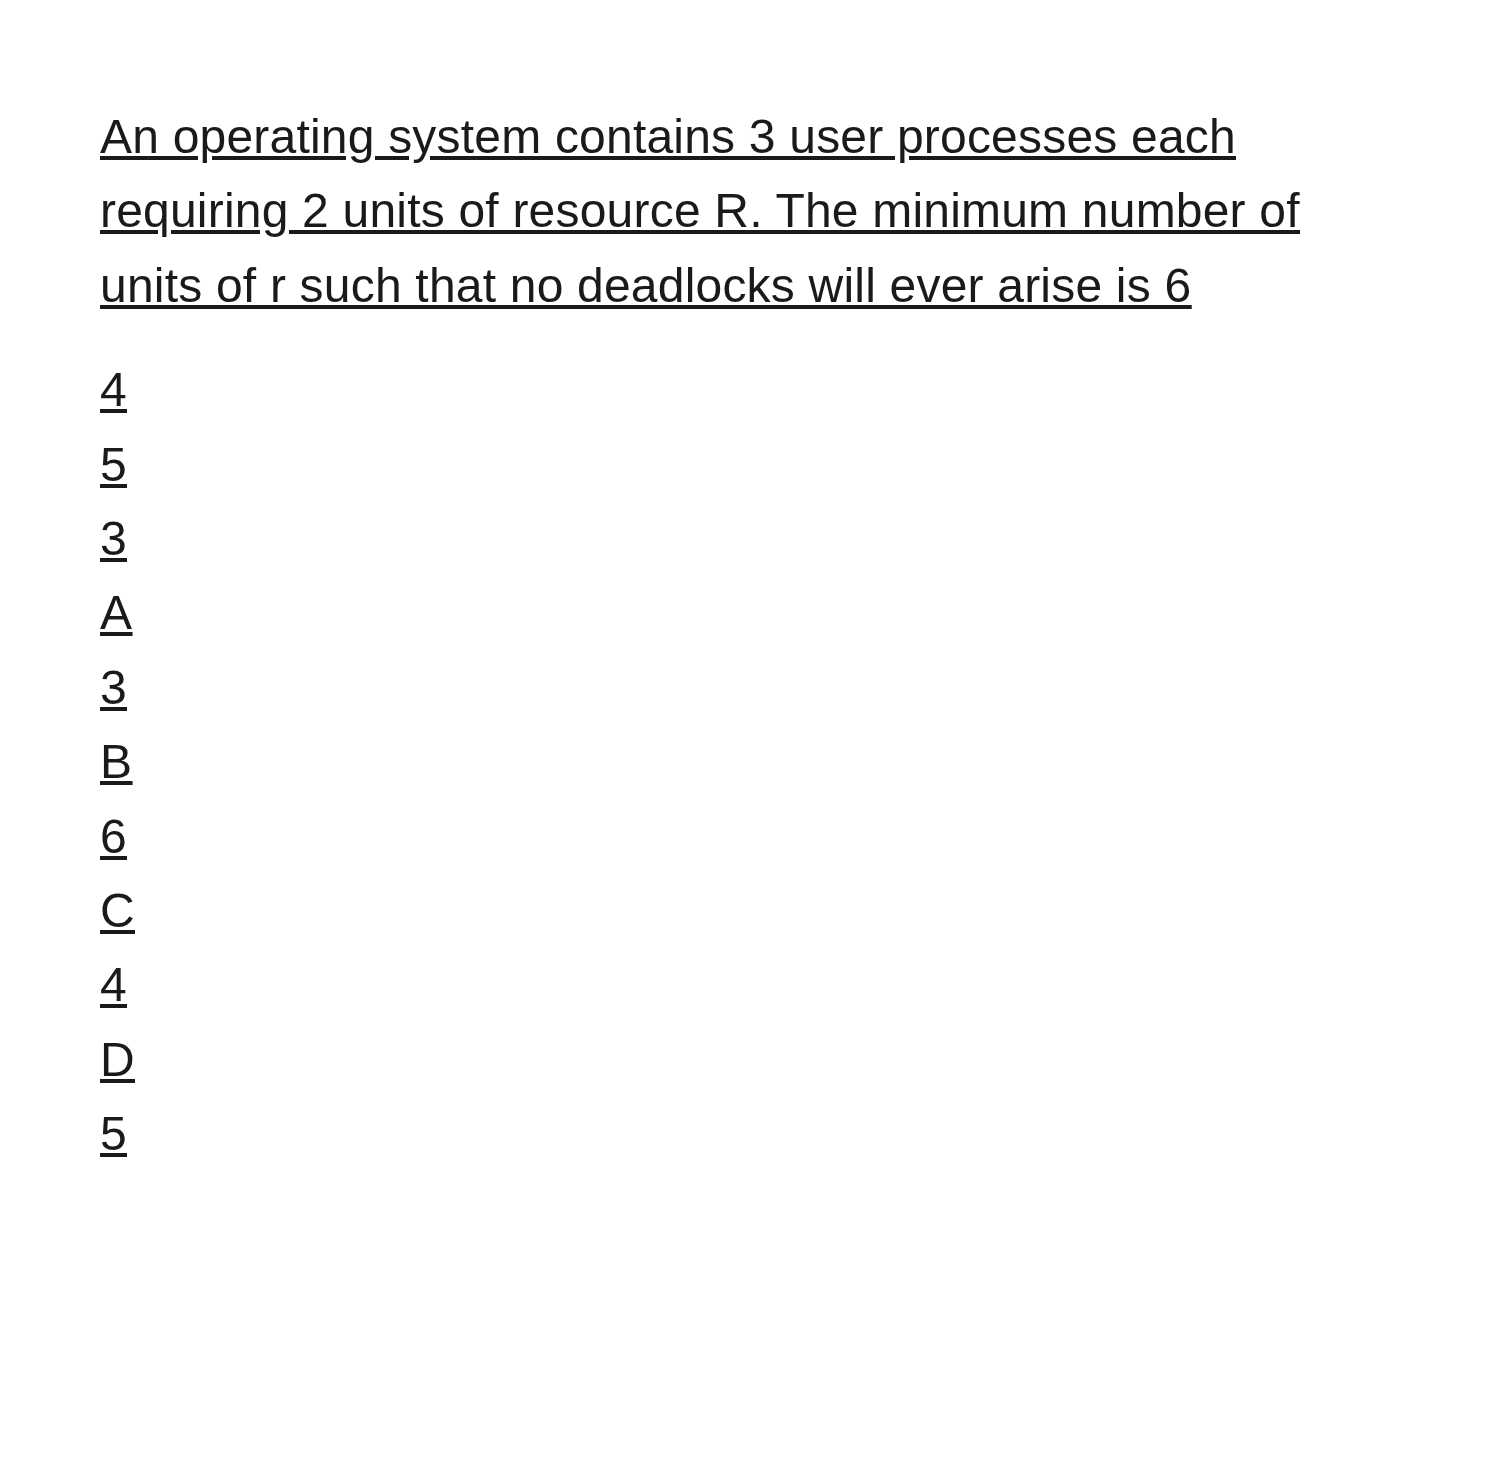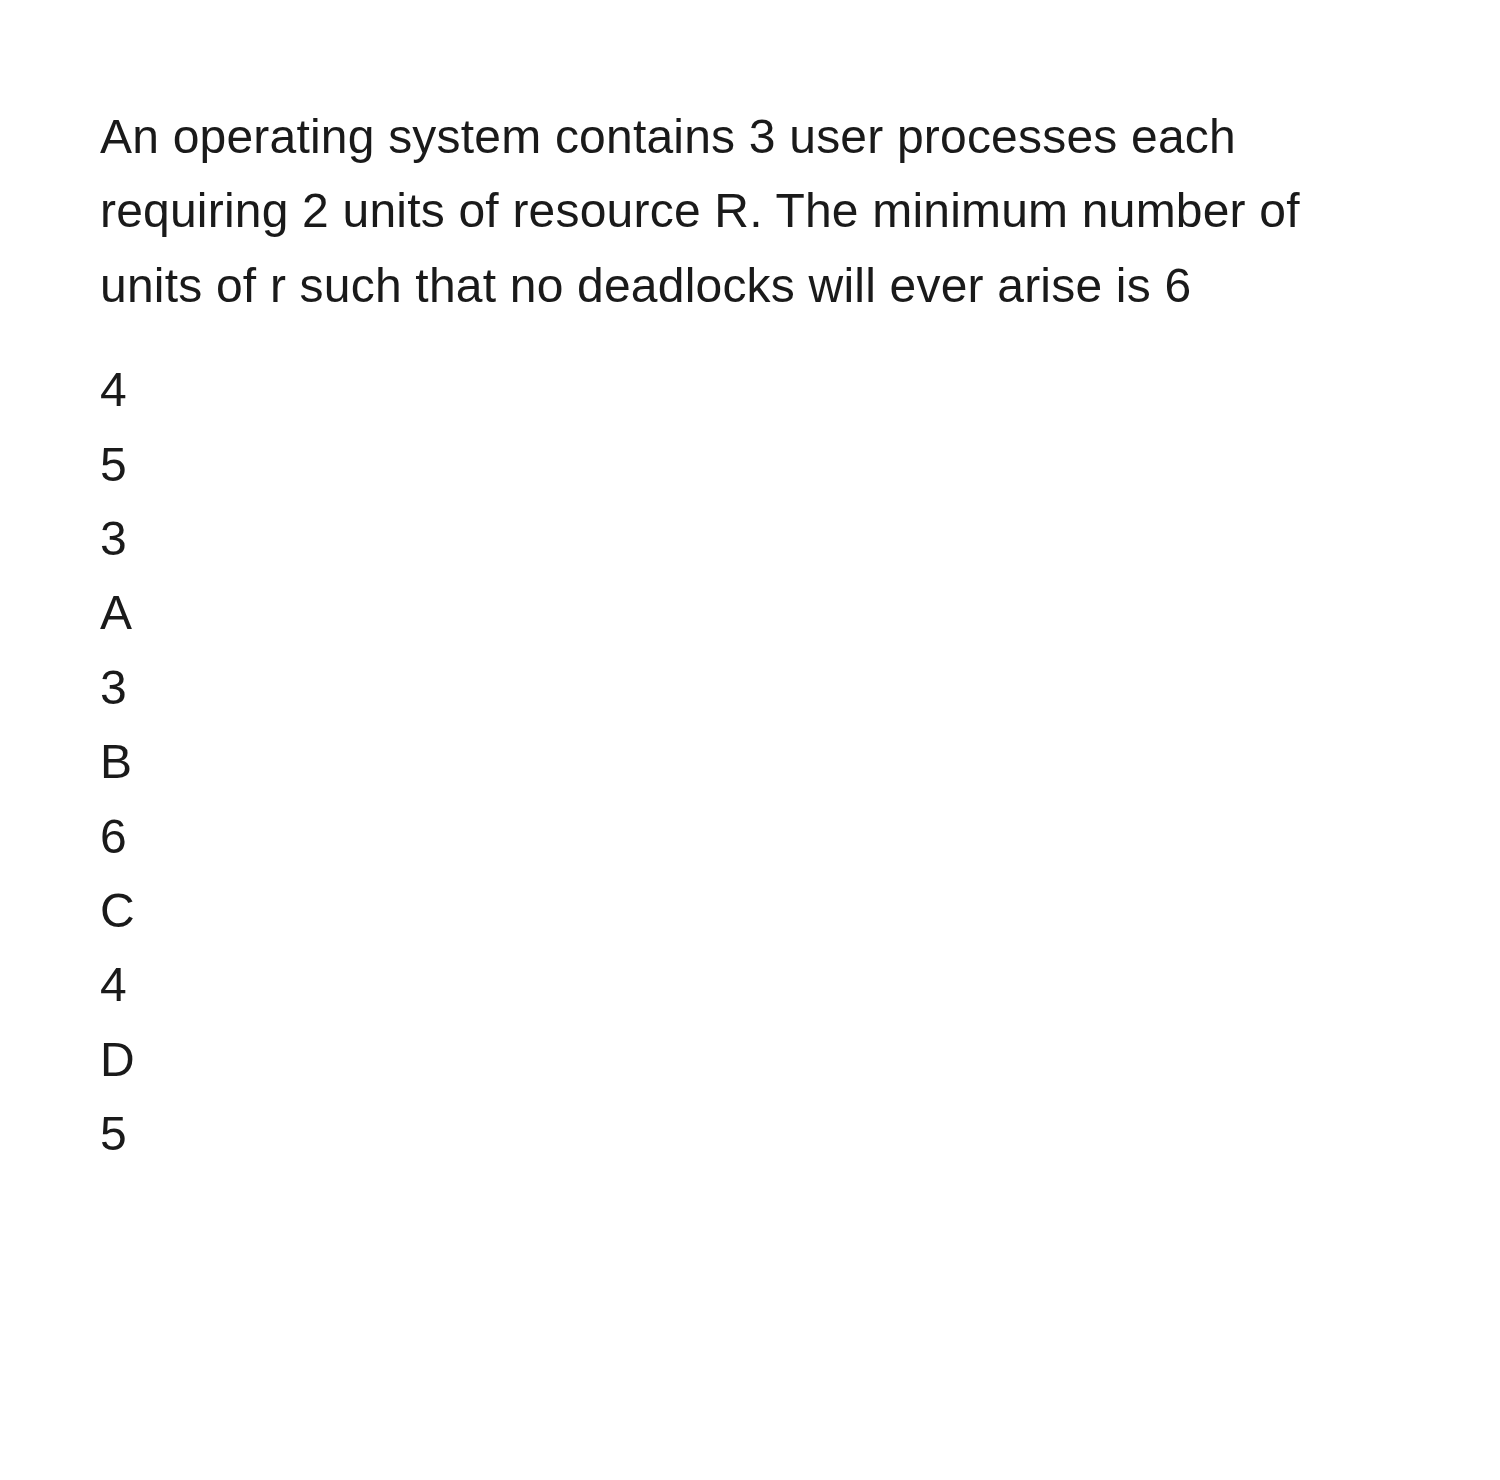--- a/index.html
+++ b/index.html
@@ -1,18 +1,19 @@
 <!DOCTYPE html>
 <html><head>
   <meta charset="utf-8">
   <style>
     * {
       margin: 0;
       padding: 0;
       box-sizing: border-box;
+      text-decoration: underline;
     }
     body {
       width: 1500px;
       height: 1480px;
       background-color: #ffffff;
       font-family: -apple-system, BlinkMacSystemFont, 'Segoe UI', Helvetica, Arial, sans-serif;
       padding: 100px 100px 0 100px;
     }
     .question-text {
       font-size: 48px;

